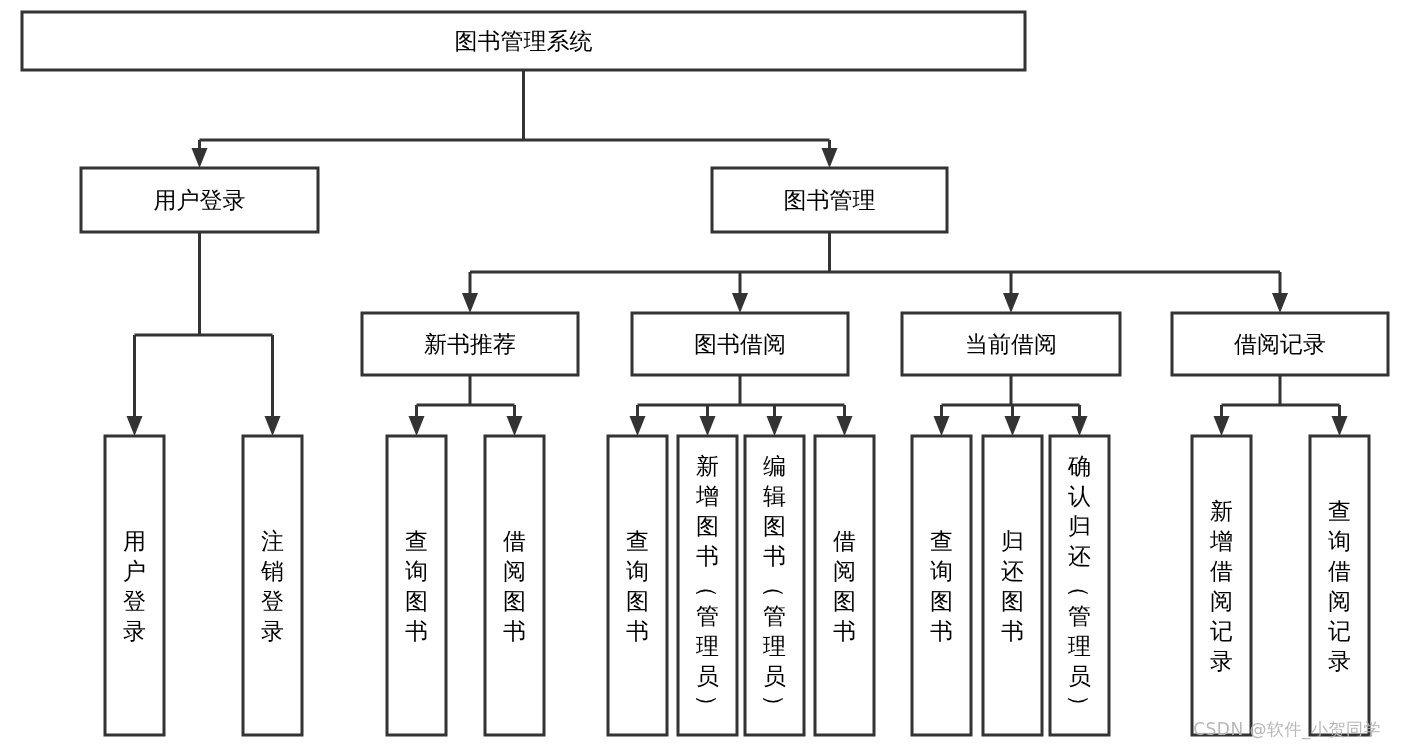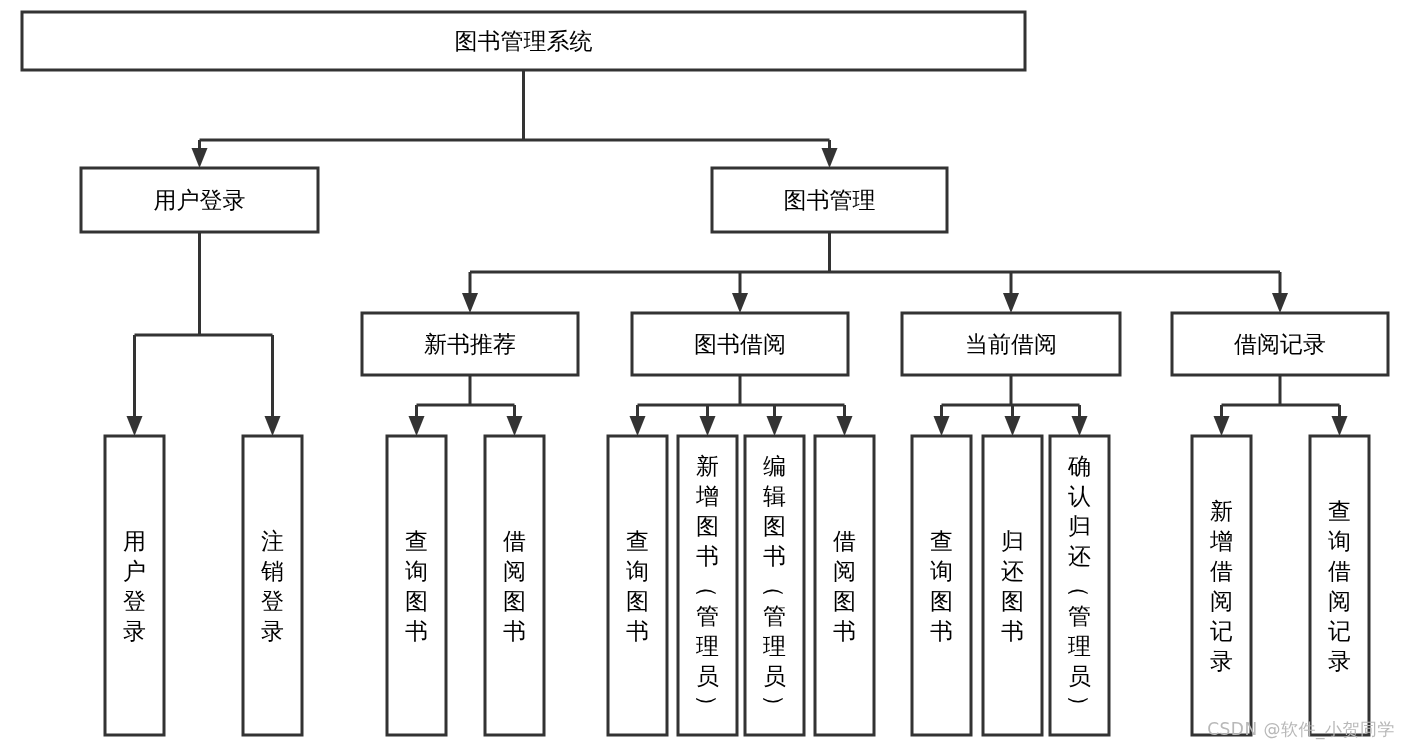--- a/index.html
+++ b/index.html
@@ -42,21 +42,21 @@
     dominant-baseline: middle;
   }
   .node-label-v {
     font-family: "DejaVu Sans", "Liberation Sans", sans-serif;
     font-size: 23px;
     fill: #000000;
     text-anchor: middle;
   }
   .watermark {
     position: absolute;
-    right: 10px;
+    right: 24px;
     bottom: 6px;
     font-family: "DejaVu Sans", "Liberation Sans", sans-serif;
     font-size: 17px;
     color: #b8b8b8;
     white-space: nowrap;
     letter-spacing: 0.5px;
     pointer-events: none;
   }
 </style>
 </head>

